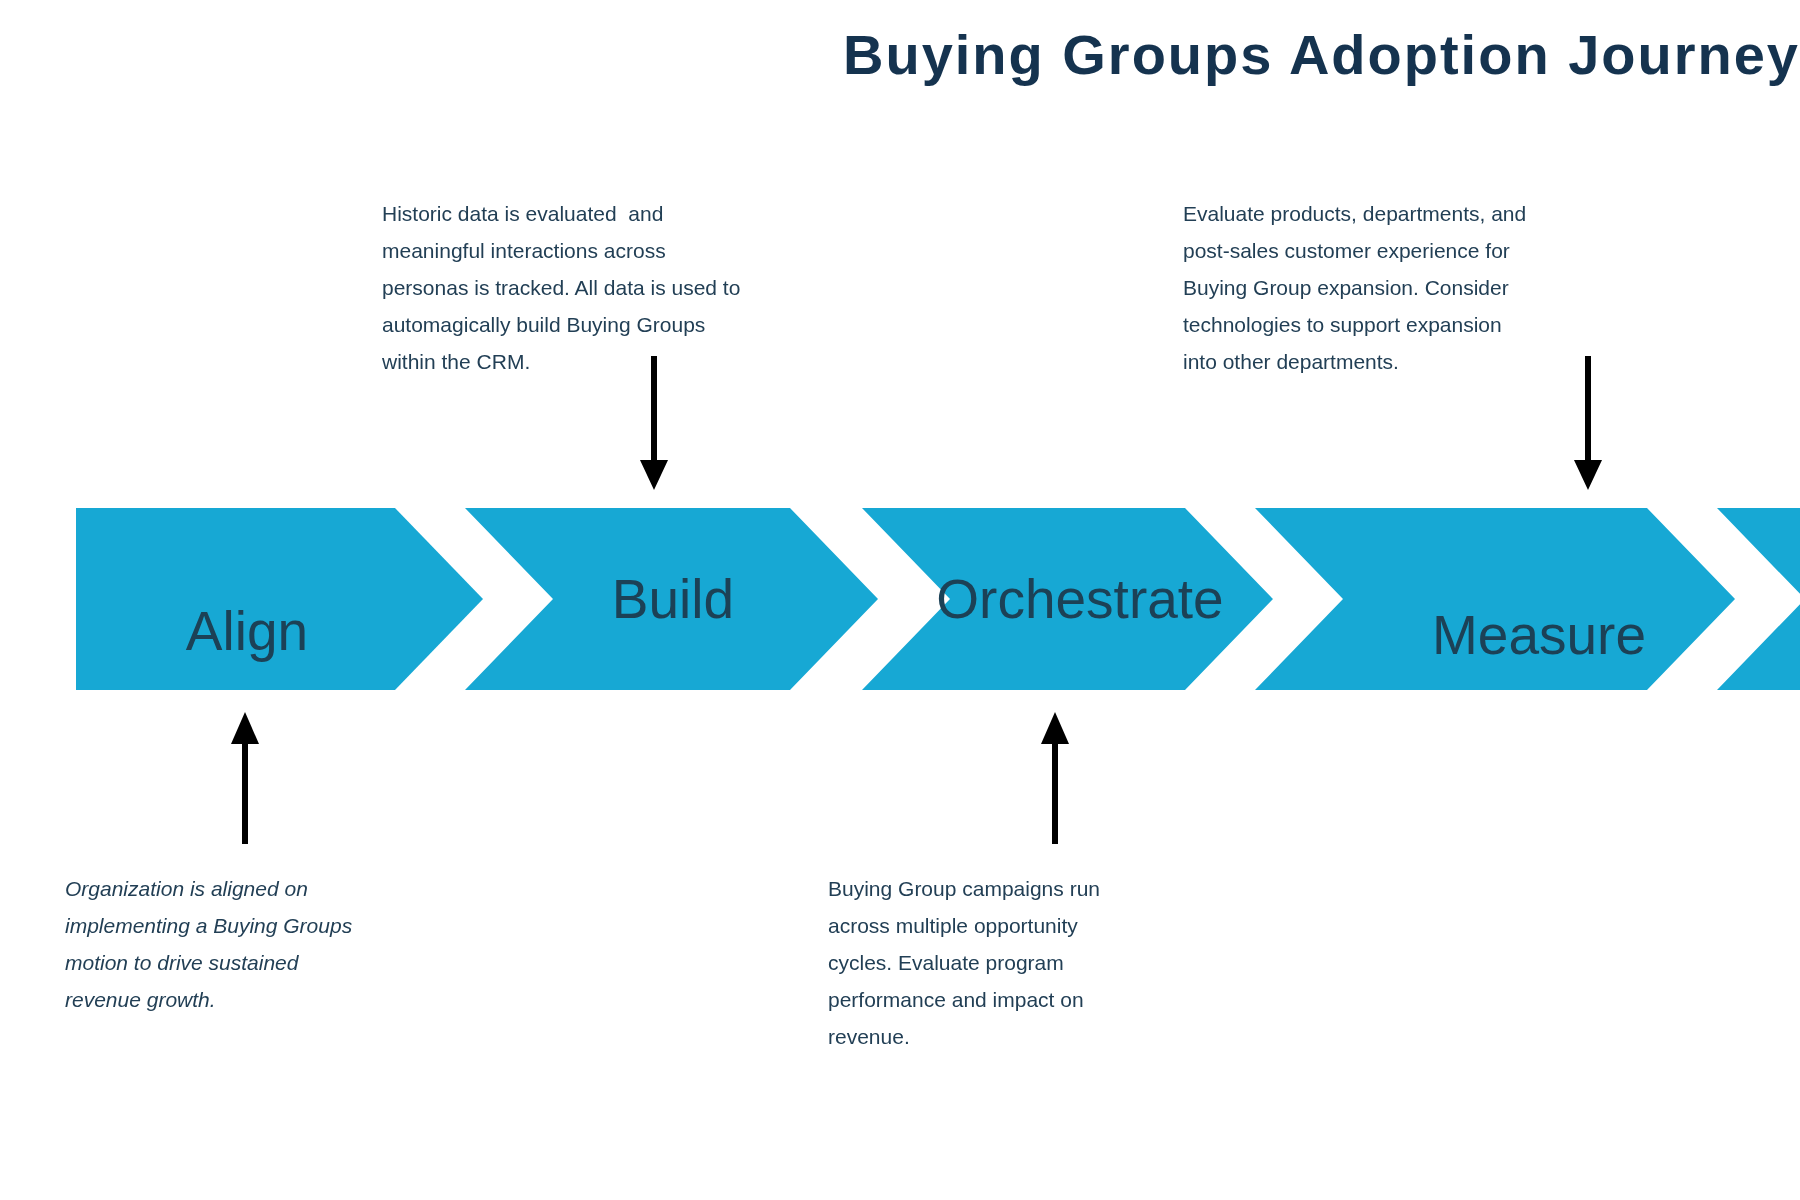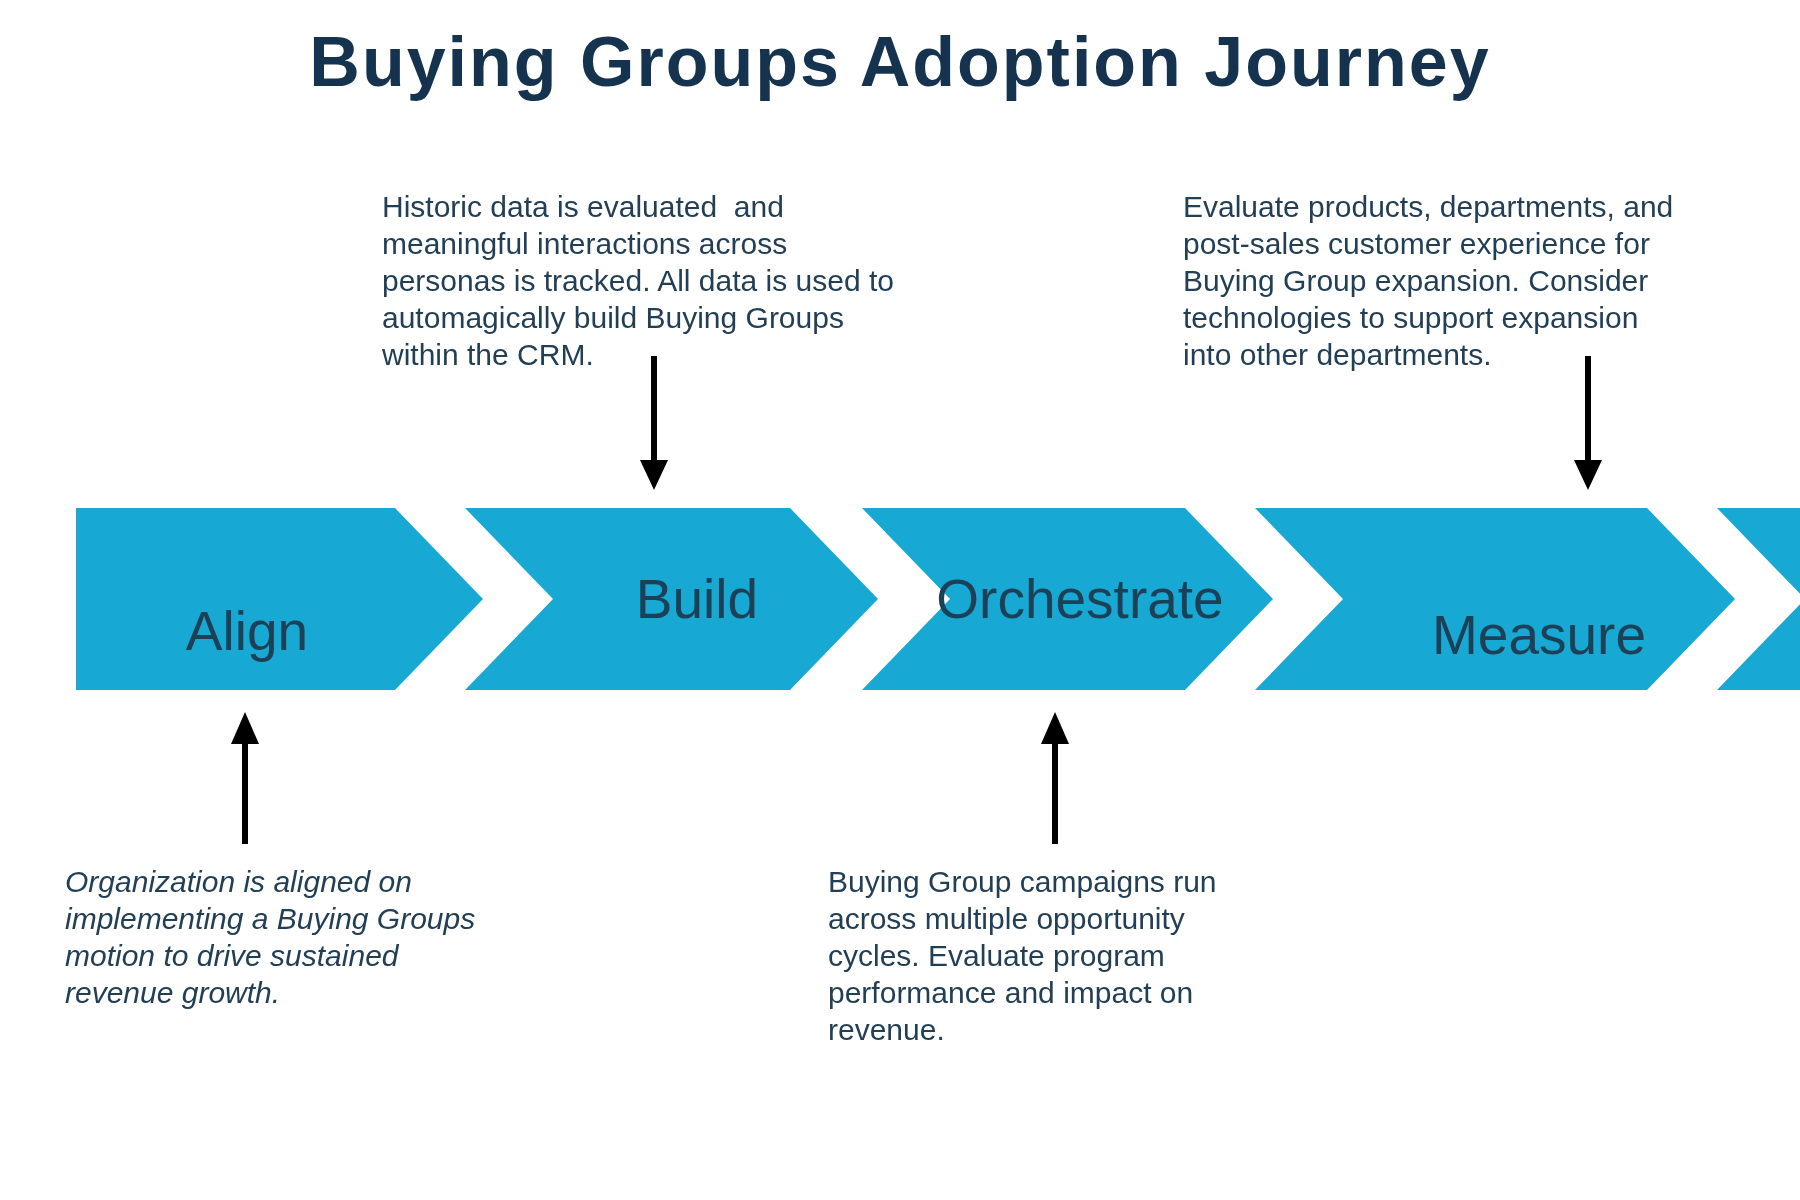--- a/index.html
+++ b/index.html
@@ -9,22 +9,22 @@
     height: 1200px;
     background: #ffffff;
     overflow: hidden;
     font-family: "Liberation Sans", sans-serif;
   }
   .title {
     position: absolute;
     left: 0; top: 22px;
     width: 1800px;
     margin: 0;
-    text-align: center;
-    font-size: 70px;
+    text-align: right;
+    font-size: 56px;
     font-weight: 800;
     letter-spacing: 2px;
     color: #15334f;
     font-family: "Liberation Sans", sans-serif;
   }
   .diagram-svg {
     position: absolute;
     left: 0; top: 0;
     width: 1800px;
     height: 1200px;
@@ -36,30 +36,31 @@
     width: 400px;
     display: flex;
     align-items: center;
     justify-content: center;
     font-size: 55px;
     font-weight: 400;
     color: #1c4156;
     pointer-events: none;
   }
   .stage-label.align      { left: 47px; margin-top: 32px;  }
-  .stage-label.build      { left: 497px; }
+  .stage-label.build      { left: 473px; }
   .stage-label.orchestrate{ left: 880px; }
   .stage-label.measure    { left: 1339px; margin-top: 36px;}
   .annotation {
     position: absolute;
     width: 640px;
-    font-size: 30px;
+    font-size: 21px;
     line-height: 37px;
     color: #223f55;
     white-space: pre-wrap;
+    margin-top: 7px;
   }
   .annotation.build       { left: 382px;  top: 188px; }
   .annotation.measure     { left: 1183px; top: 188px; }
   .annotation.align       { left: 65px;   top: 863px; font-style: italic; }
   .annotation.orchestrate { left: 828px;  top: 863px; }
 </style>
 </head>
 <body>
 
 <div class="canvas">

